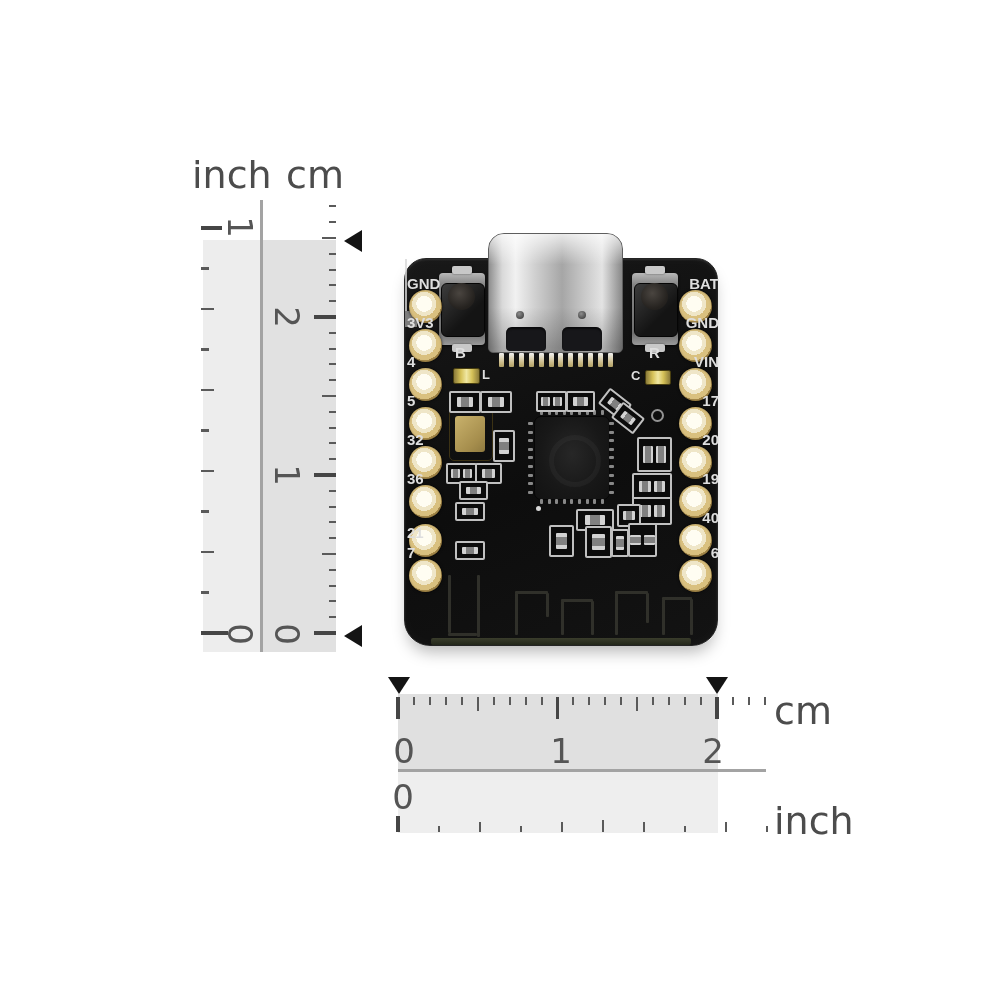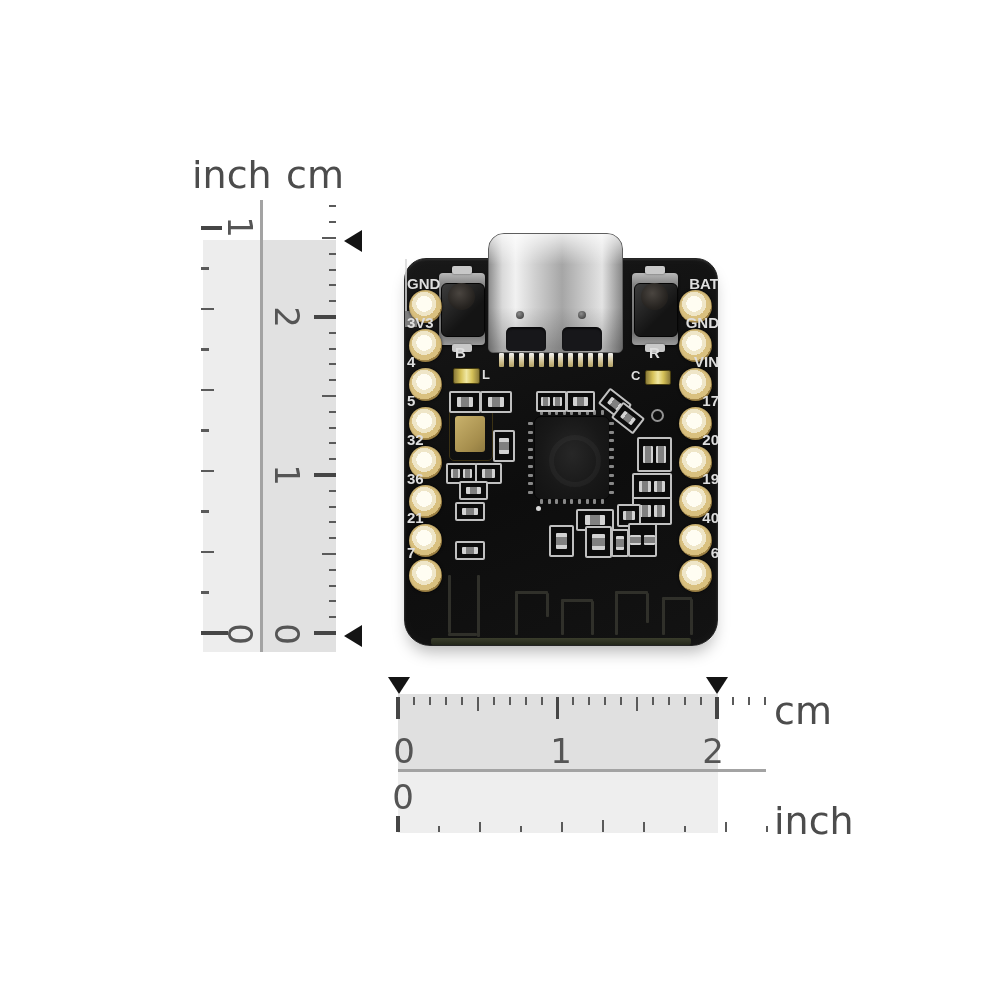--- a/index.html
+++ b/index.html
@@ -381,21 +381,21 @@
         <div class="silk" style="left: 2px; top: 56px;">3V3</div>
         <div class="pad" style="left: 4px; top: 109px;"></div>
         <div class="silk" style="left: 2px; top: 95px;">4</div>
         <div class="pad" style="left: 4px; top: 148px;"></div>
         <div class="silk" style="left: 2px; top: 134px;">5</div>
         <div class="pad" style="left: 4px; top: 187px;"></div>
         <div class="silk" style="left: 2px; top: 173px;">32</div>
         <div class="pad" style="left: 4px; top: 226px;"></div>
         <div class="silk" style="left: 2px; top: 212px;">36</div>
         <div class="pad" style="left: 4px; top: 265px;"></div>
-        <div class="silk" style="left: 2px; top: 251px;">21</div>
+        <div class="silk" style="left: 2px; top: 266px;">21</div>
         <div class="pad" style="left: 4px; top: 300px;"></div>
         <div class="silk" style="left: 2px; top: 286px;">7</div>
         <div class="pad" style="left: 274px; top: 31px;"></div>
         <div class="silk" style="right: -2px; top: 17px; ">BAT</div>
         <div class="pad" style="left: 274px; top: 70px;"></div>
         <div class="silk" style="right: -2px; top: 56px; text-align: right;">GND</div>
         <div class="pad" style="left: 274px; top: 109px;"></div>
         <div class="silk" style="right: -2px; top: 95px; text-align: right;">VIN</div>
         <div class="pad" style="left: 274px; top: 148px;"></div>
         <div class="silk" style="right: -2px; top: 134px; text-align: right;">17</div>

